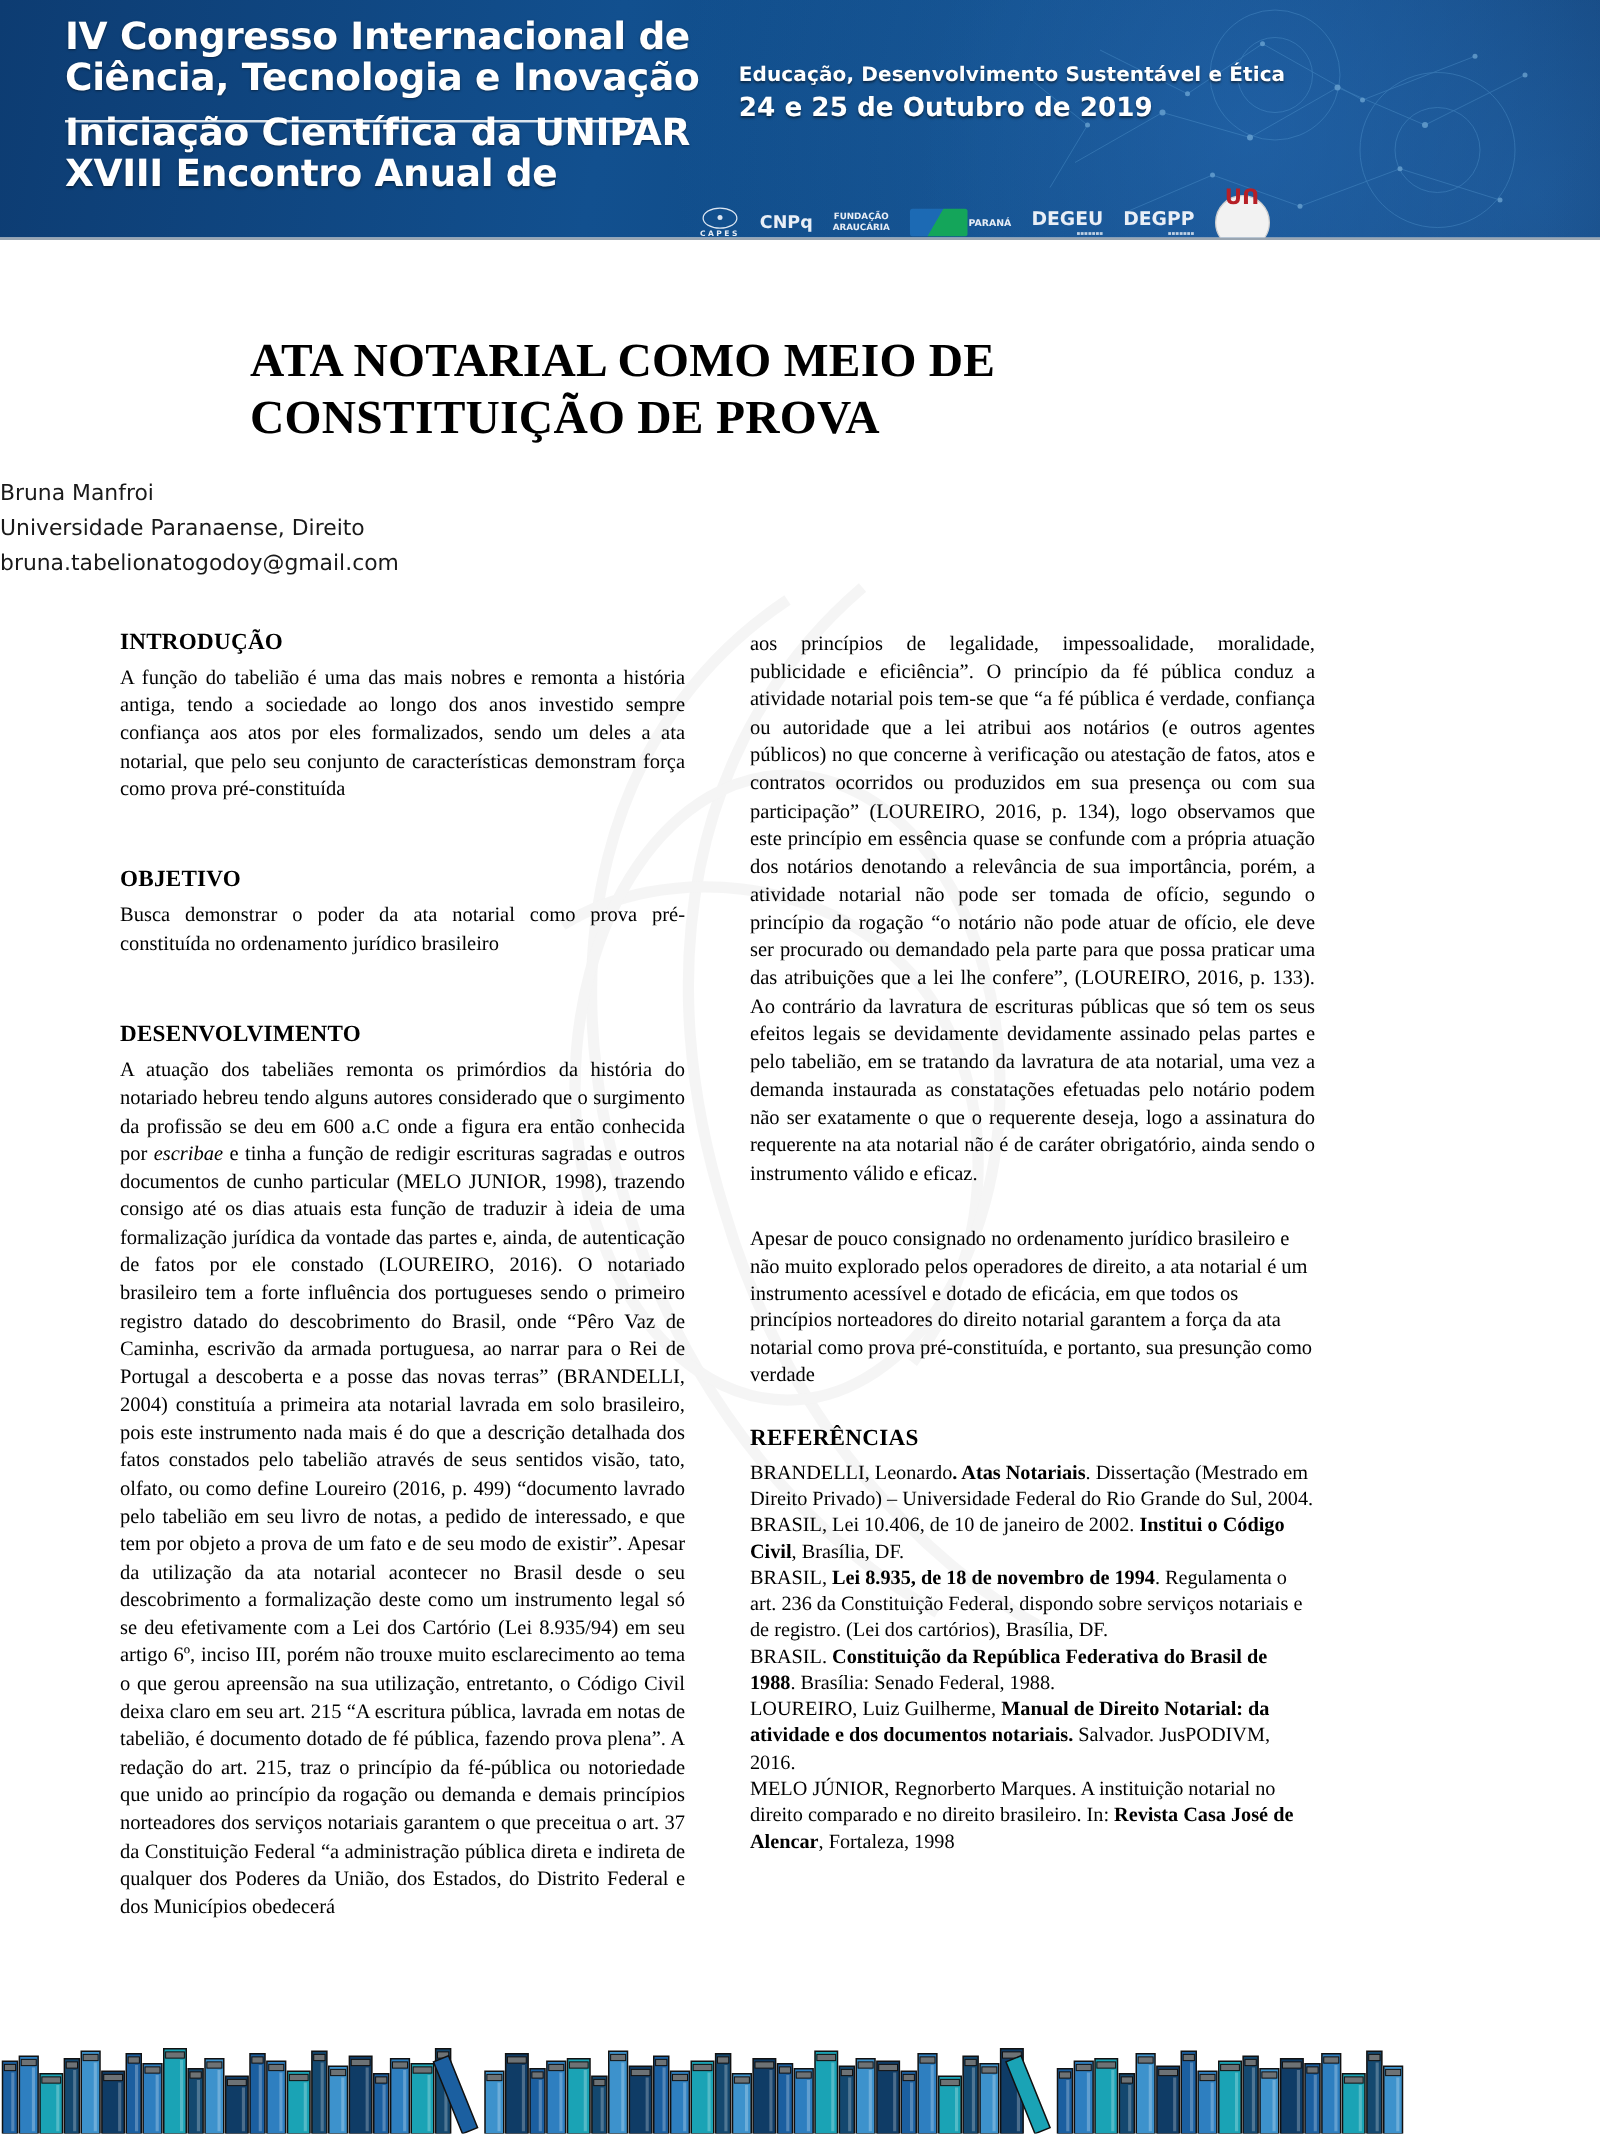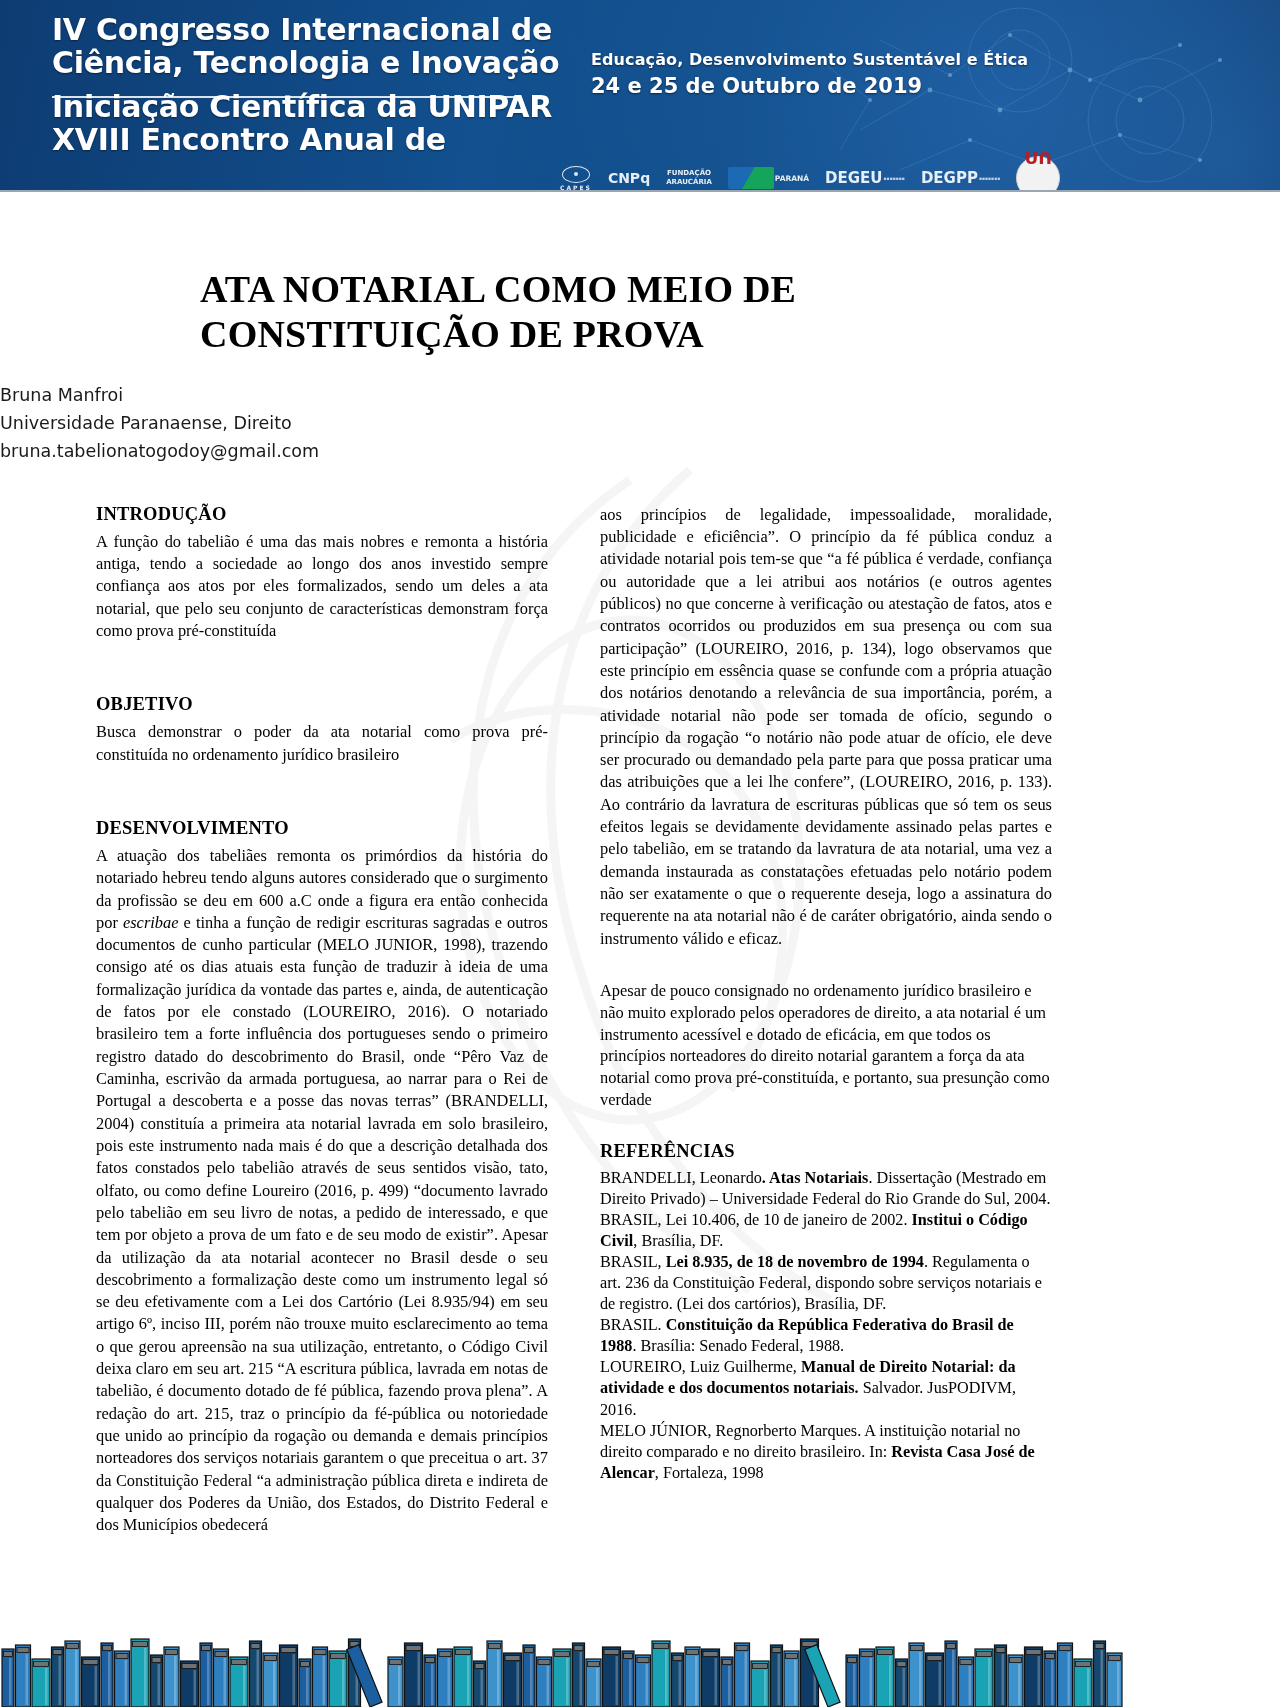--- a/index.html
+++ b/index.html
@@ -66,21 +66,21 @@
     white-space:nowrap;
   }
   .logo.capes{flex-direction:column;font-size:6px;letter-spacing:2px;gap:1px;}
   .logo.cnpq{font-size:14px;gap:3px;}
   .logo.araucaria{flex-direction:column;font-size:7px;line-height:1.25;gap:0;text-align:center;}
   .logo.parana{font-size:7.5px;gap:1px;}
   .logo.parana .pbox{
     width:46px;height:22px;border-radius:2px;
     background:linear-gradient(120deg,#1c6ab4 0%,#1c6ab4 45%,#14a55a 46%,#14a55a 100%);
   }
-  .logo.degeu,.logo.degpp{flex-direction:row;font-size:15px;gap:1px;}
+  .logo.degeu,.logo.degpp{flex-direction:column;font-size:15px;gap:1px;align-items:flex-end;}
   .logo.degeu .tiny,.logo.degpp .tiny{font-size:4.5px;font-weight:normal;opacity:.8;}
   .logo.unipar{
     width:42px;height:42px;border-radius:50%;
     background:#f2f2f2;color:#b61f26;
     flex-direction:column;justify-content:center;gap:0;
     border:1px solid #cfcfcf;
   }
   .logo.unipar .mark{font-size:17px;line-height:1;}
   .logo.unipar .nm{font-size:6.5px;letter-spacing:.3px;margin-top:32px;}
   .capes-eye{

